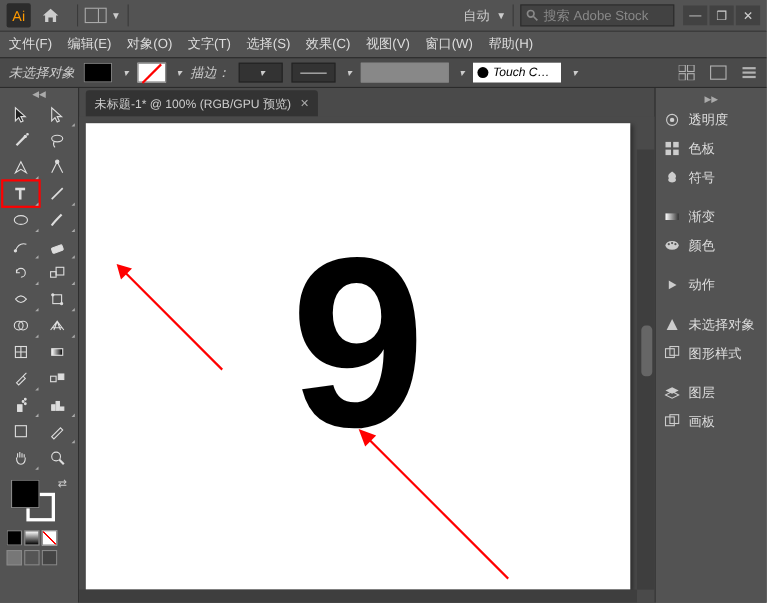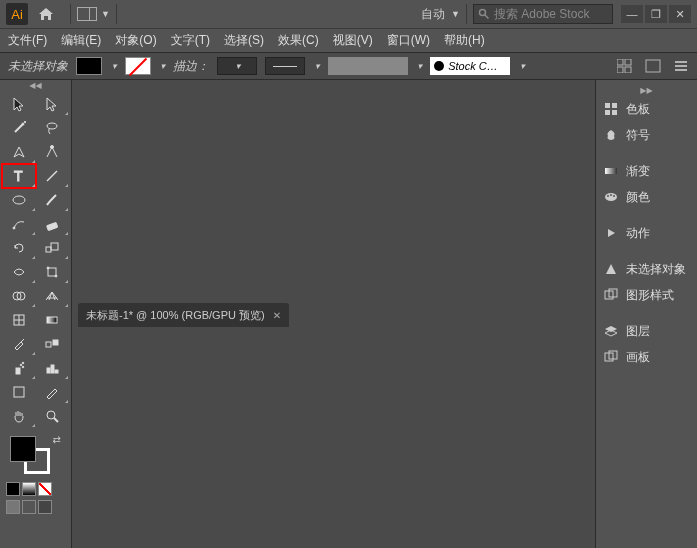--- a/index.html
+++ b/index.html
@@ -57,21 +57,21 @@
 .fillstroke { position:relative; height:44px; margin:4px; }
 .fs-fill { position:absolute; left:6px; top:2px; width:26px; height:26px; background:#000; border:1px solid #888; }
 .fs-stroke { position:absolute; left:20px; top:14px; width:26px; height:26px; background:#535353; border:3px solid #fff; }
 .fs-swap { position:absolute; right:6px; top:0; font-size:10px; color:#ccc; }
 .miniswatch { display:flex; gap:2px; padding:0 6px; }
 .ms { width:14px; height:14px; border:1px solid #888; }
 .ms.blk{background:#000;} .ms.grad{background:linear-gradient(#fff,#000);} .ms.none{background:#fff;position:relative;} .ms.none:after{content:"";position:absolute;inset:0;background:linear-gradient(to top right,transparent 45%,red 45%,red 55%,transparent 55%);}
 .screenmodes { display:flex; gap:2px; padding:4px 6px; }
 
 
-.docarea { flex:1; background:#4a4a4a; display:flex; flex-direction:row;align-items:center; }
+.docarea { flex:1; background:#4a4a4a; display:flex; flex-direction:column; }
 .tabbar { height:26px; display:flex; align-items:flex-end; padding-left:6px; }
 .dtab { height:24px; background:#333; color:#ccc; padding:0 8px; display:flex; align-items:center; gap:8px; font-size:11px; border-top-left-radius:3px; border-top-right-radius:3px; }
 .dtab .x { color:#aaa; font-size:10px; }
 .canvaswrap { flex:1; background:#4a4a4a; position:relative; overflow:hidden; }
 .artboard { position:absolute; left:6px; top:6px; right:22px; bottom:12px; background:#fff; box-shadow:2px 2px 4px rgba(0,0,0,.4); }
 .bignum { position:absolute; left:50%; top:50%; transform:translate(-50%,-55%); font-size:220px; font-weight:900; color:#000; font-family:Arial,sans-serif; }
 .arrow { position:absolute; pointer-events:none; }
 .arrow svg line { stroke:red; stroke-width:2; }
 .arrow svg polygon { fill:red; }
 .vscroll { position:absolute; right:0; top:30px; bottom:12px; width:16px; background:#3e3e3e; }
@@ -142,21 +142,21 @@
       <span class="chev">▾</span>
     </span>
   <span class="dash-sel">
       <span></span>
     </span>
     <span class="chev">▾</span>
   <span class="swatch gray"></span>
     <span class="chev">▾</span>
   <div class="touch-sel">
     <span class="dot"></span>
-    <span>Stock C…</span>
+    <span>Touch C…</span>
   </div>
     <span class="chev">▾</span>
   <div class="ctrl-right">
     <svg class="ctrl-ico" viewBox="0 0 16 14">
         <rect x="0" y="0" width="6" height="6" fill="none" stroke="#ccc"></rect>
         <rect x="8" y="0" width="6" height="6" fill="none" stroke="#ccc"></rect>
         <rect x="0" y="8" width="6" height="6" fill="none" stroke="#ccc"></rect>
         <rect x="8" y="8" width="6" height="6" fill="none" stroke="#ccc"></rect>
       </svg>
     <svg class="ctrl-ico" viewBox="0 0 16 14">
@@ -405,20 +405,27 @@
           <div class="vthumb"></div>
         </div>
       <div class="hscroll"></div>
     </div>
   </div>
 
   <div class="rpanel">
     <div class="rcollapse">▶▶</div>
     <div class="ritem">
       <svg viewBox="0 0 14 14">
+          <circle cx="7" cy="7" r="5" fill="none" stroke="#ccc"></circle>
+          <circle cx="7" cy="7" r="2" fill="#ccc"></circle>
+        </svg>
+      <span>透明度</span>
+    </div>
+    <div class="ritem">
+      <svg viewBox="0 0 14 14">
           <rect x="1" y="1" width="5" height="5" fill="#ccc"></rect>
           <rect x="8" y="1" width="5" height="5" fill="#ccc"></rect>
           <rect x="1" y="8" width="5" height="5" fill="#ccc"></rect>
           <rect x="8" y="8" width="5" height="5" fill="#ccc"></rect>
         </svg>
       <span>色板</span>
     </div>
     <div class="ritem">
       <svg viewBox="0 0 14 14">
           <path d="M7 2 Q2 5 4 8 Q2 11 7 12 Q12 11 10 8 Q12 5 7 2" fill="#ccc"></path>

